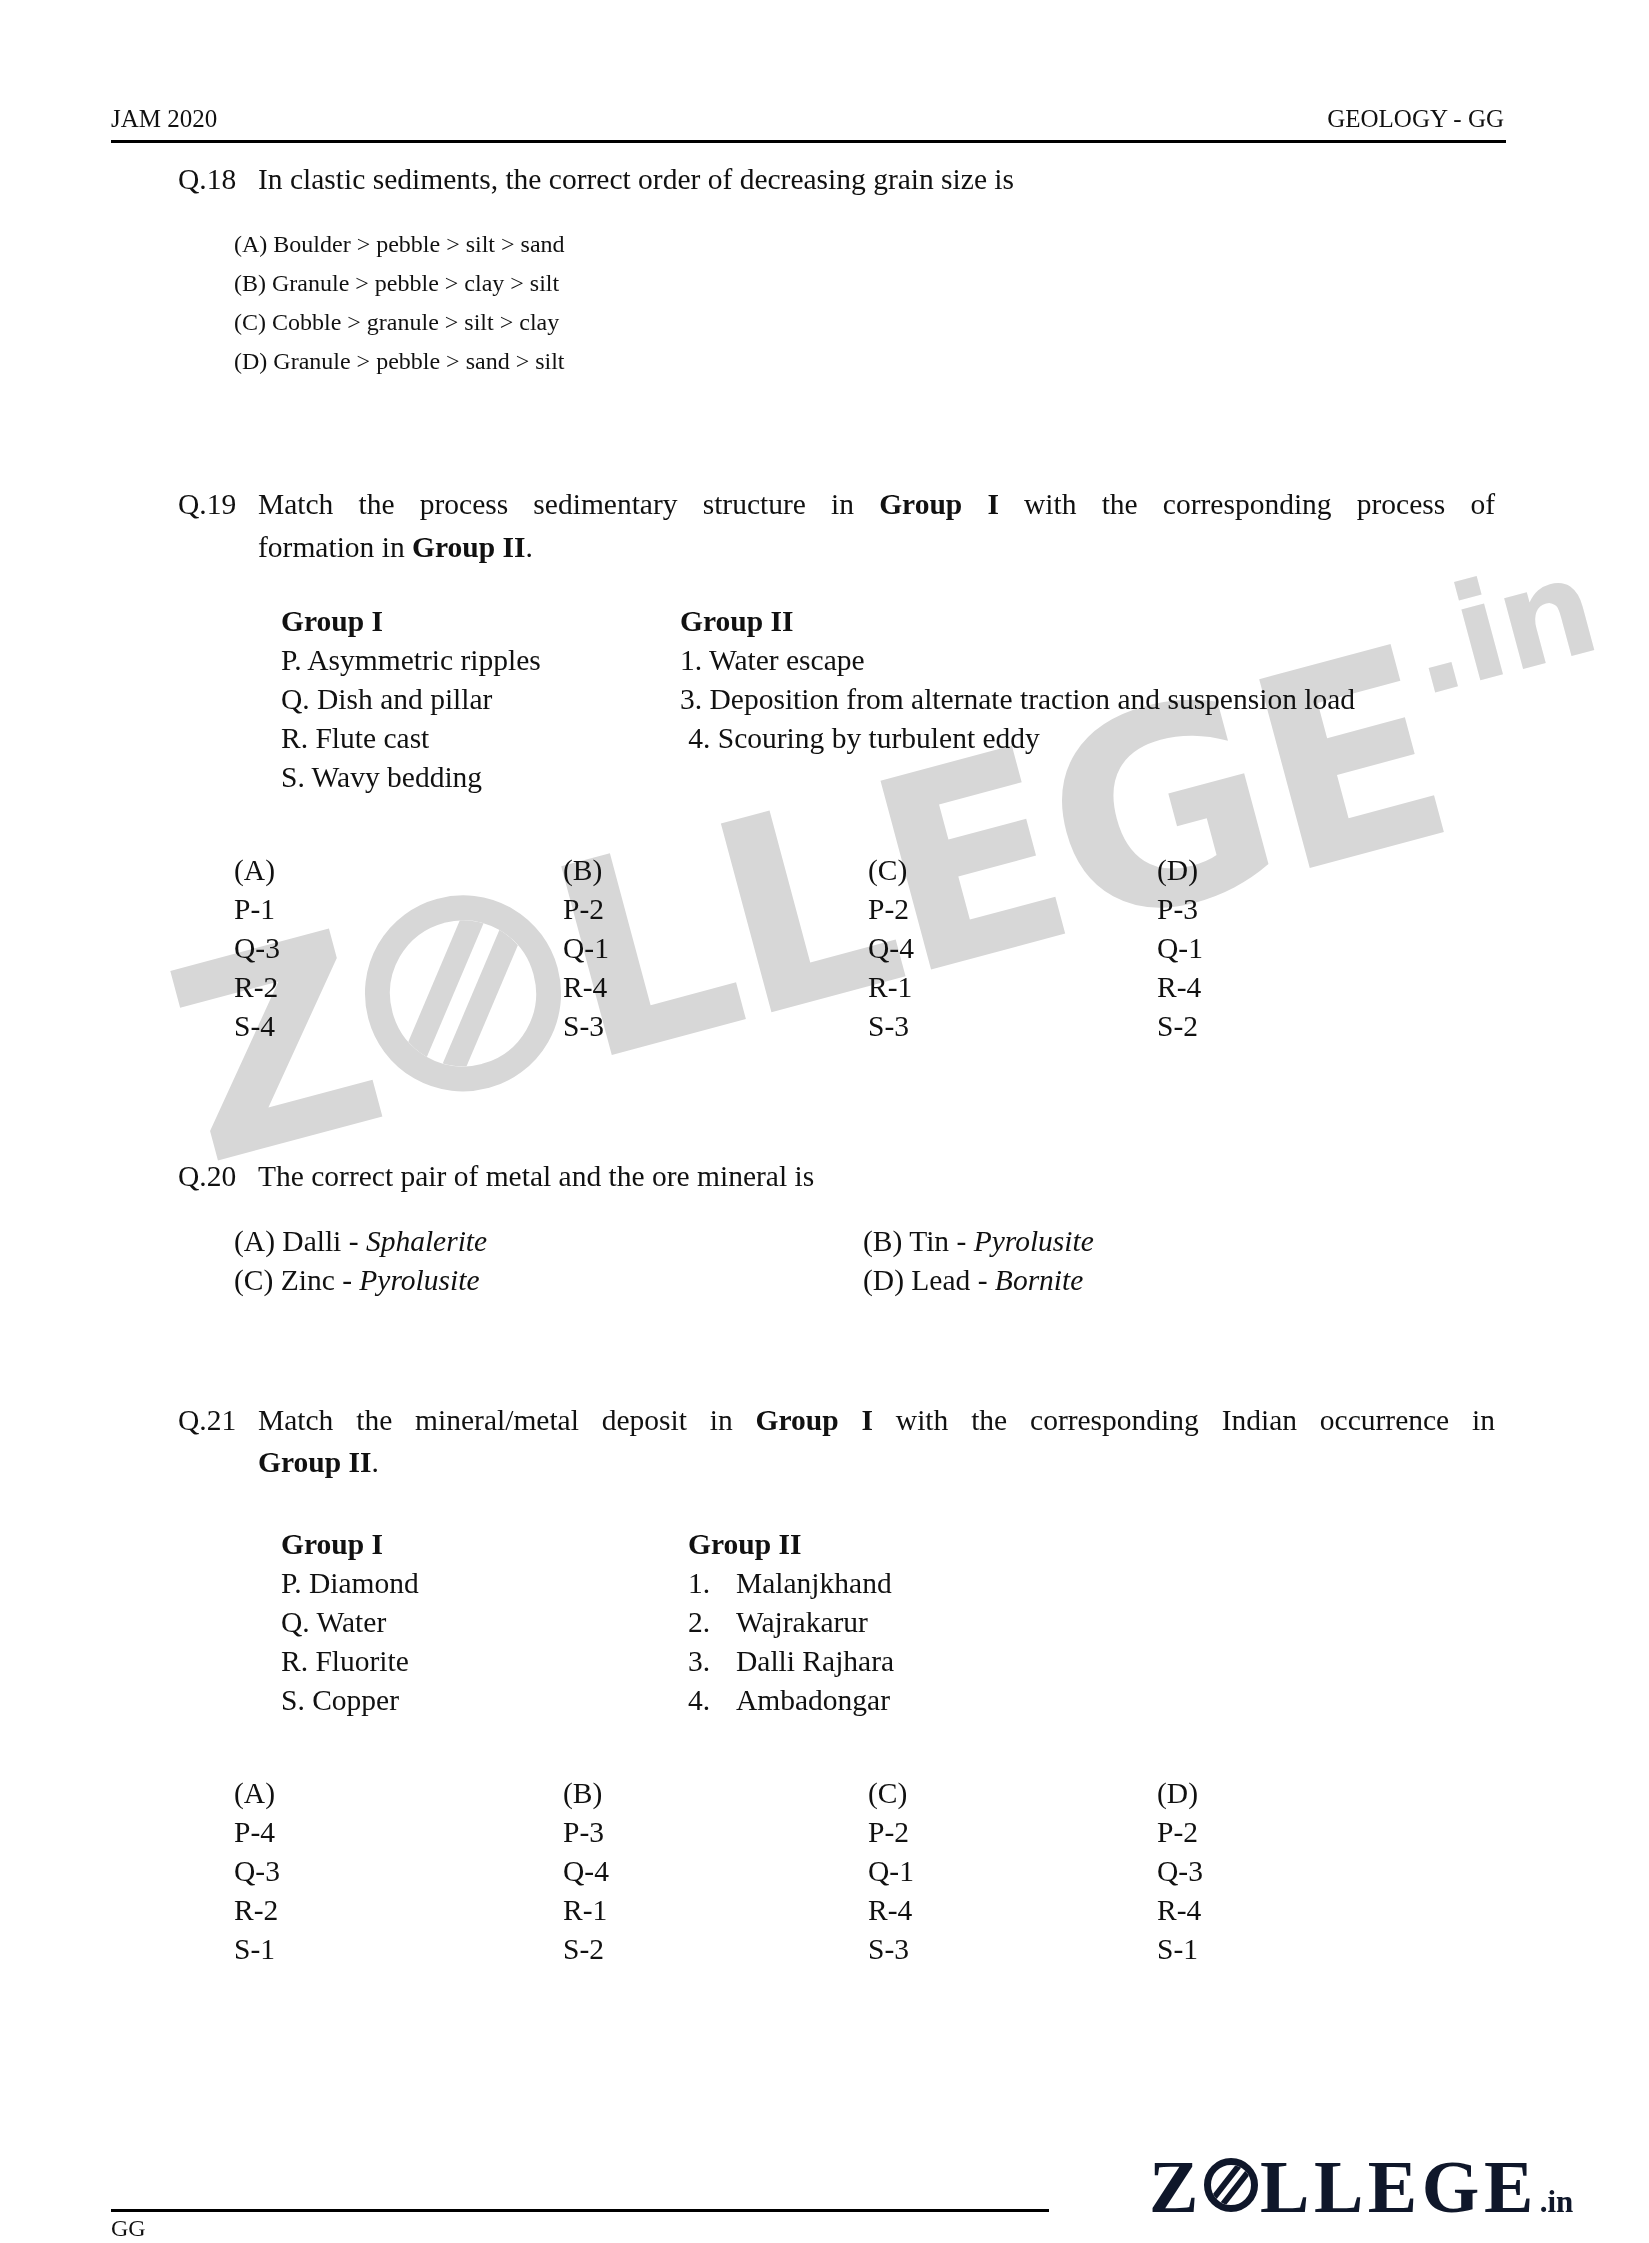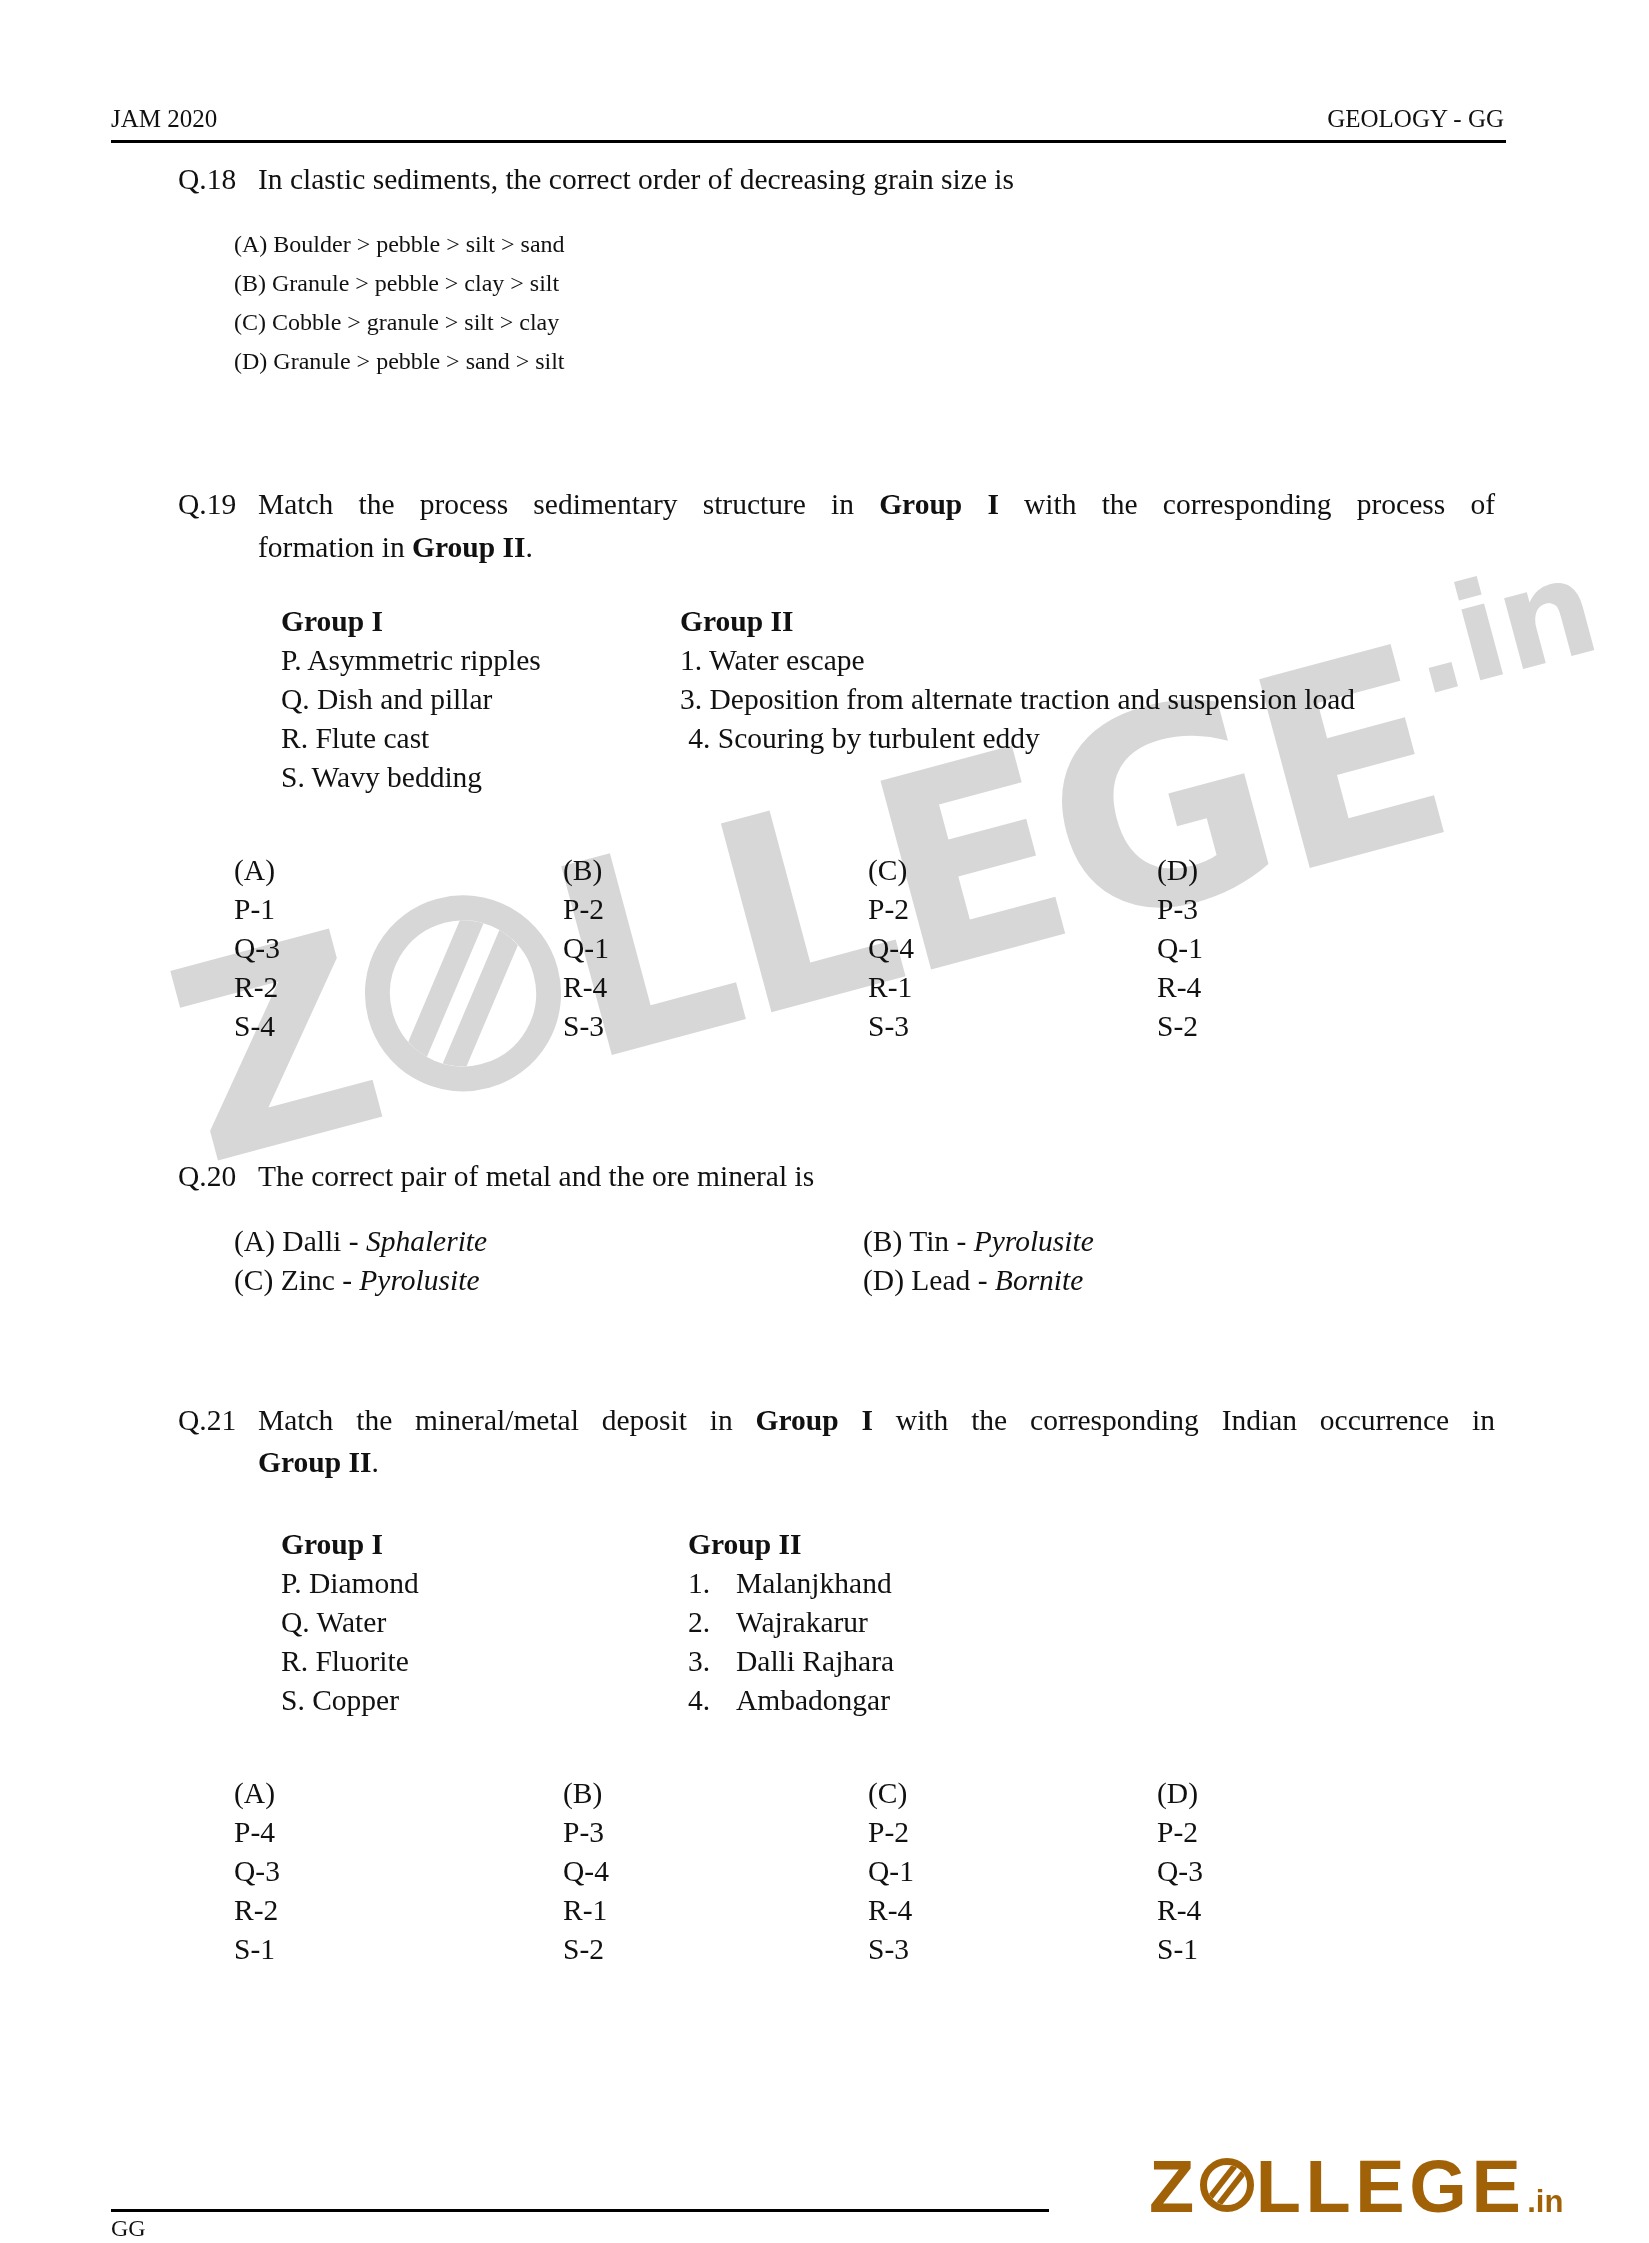--- a/index.html
+++ b/index.html
@@ -80,23 +80,23 @@
   #q21-grp2 .row { display:flex; }
   #q21-grp2 .num { display:inline-block; width:48px; }
 
   .bold { font-weight:bold; }
 
   
   #ftr-rule { position:absolute; left:111px; top:2209px; width:938px; height:2.8px; background:#000; z-index:2; }
   #ftr-gg   { position:absolute; left:111px; top:2215px; font-size:24px; z-index:2; }
   #logo {
     position:absolute; left:1149px; top:2150px; z-index:2;
-    font-family:Liberation Sans, sans-serif; font-weight:bold;
+    font-family:Liberation Serif, serif; font-weight:bold;
     font-size:74px; line-height:74px; letter-spacing:4.6px;
-    color:#a16207; white-space:nowrap;
+    color:#0f172a; white-space:nowrap;
   }
   #logo .logo-suffix { font-size:31px; letter-spacing:0; margin-left:1.8px; }
 </style>
 </head>
 <body>
 
 <div class="page">
 
   <div id="hdr-left">JAM 2020</div>
   <div id="hdr-right">GEOLOGY - GG</div>

